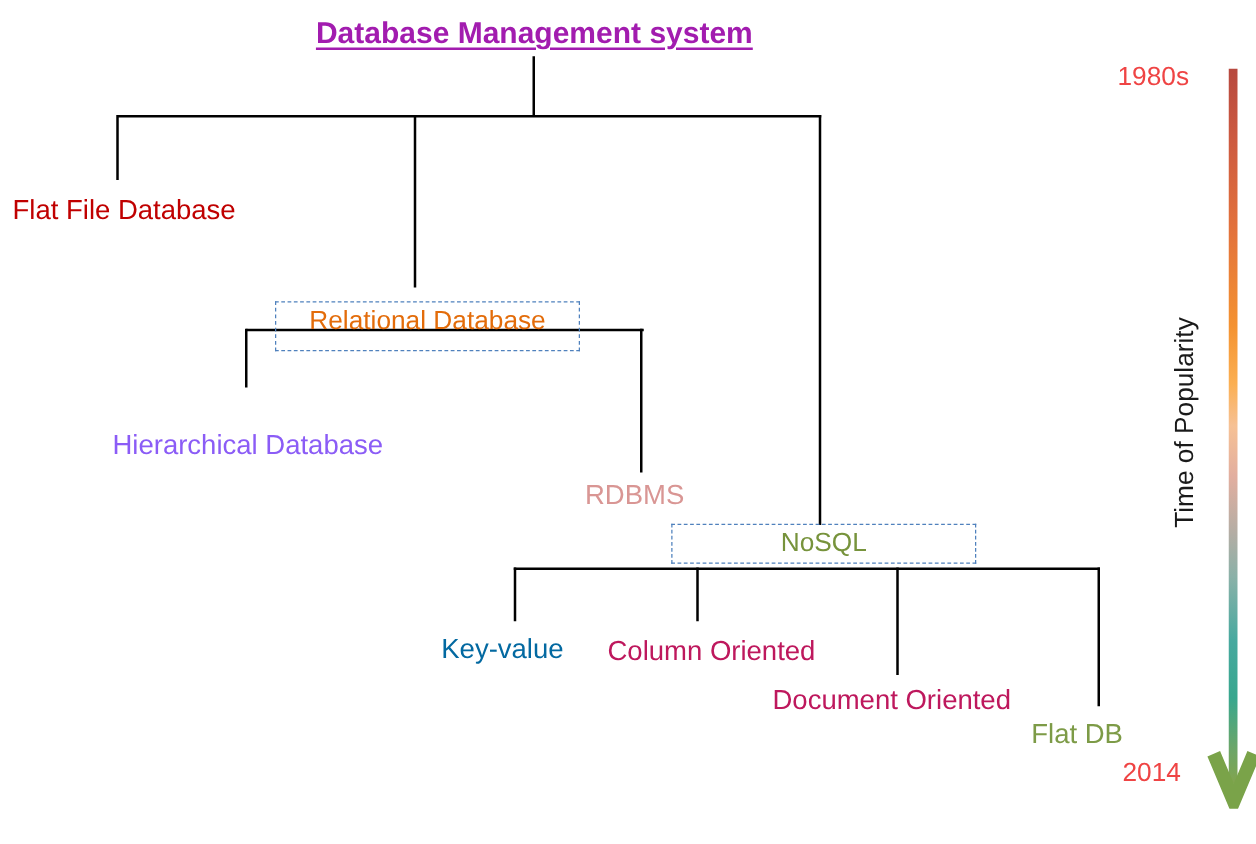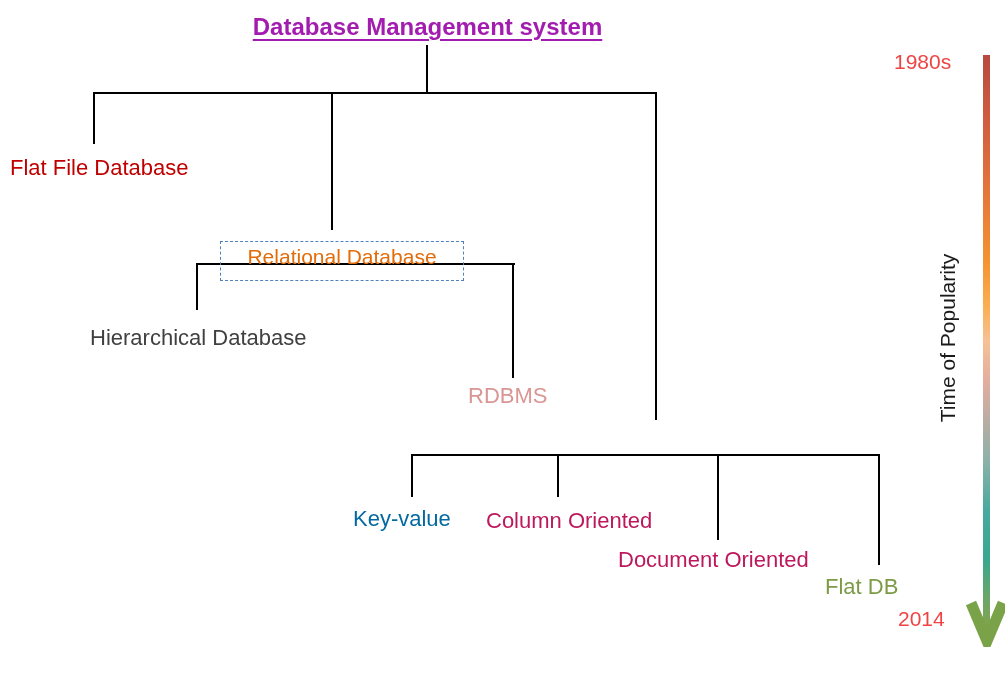--- a/index.html
+++ b/index.html
@@ -90,29 +90,32 @@
   <div class="line hline" style="left:197px; top:263px; width:318px;"></div>
   <div class="line vline" style="left:196px; top:263px; height:47px;"></div>
   <div class="line vline" style="left:512px; top:263px; height:115px;"></div>
   <div class="line hline" style="left:411px; top:454px; width:469px;"></div>
   <div class="line vline" style="left:411px; top:454px; height:43px;"></div>
   <div class="line vline" style="left:557px; top:454px; height:43px;"></div>
   <div class="line vline" style="left:717px; top:454px; height:86px;"></div>
   <div class="line vline" style="left:878px; top:454px; height:111px;"></div>
 
   <div class="node-label" style="left: 10px; top: 155px; color: rgb(192, 0, 0);">Flat File Database</div>
-  <div class="node-label" style="left: 90px; top: 325px; color: #404040;">Hierarchical Database</div>
+  <div class="node-label" style="left: 90px; top: 343px; color: #8b5cf6;">Hierarchical Database</div>
   <div class="node-label" style="left: 468px; top: 383px; color: rgb(217, 150, 148);">RDBMS</div>
   <div class="node-label" style="left: 353px; top: 506px; color: #0369a1;">Key-value</div>
   <div class="node-label" style="left: 486px; top: 508px; color: #be185d;">Column Oriented</div>
   <div class="node-label" style="left: 618px; top: 547px; color: #be185d;">Document Oriented</div>
   <div class="node-label" style="left: 825px; top: 574px; color: rgb(125, 155, 71);">Flat DB</div>
 
   <div class="node-box" style="left:220px; top:229px; width:244px; height:40px; line-height:30px;margin-top:12px;">
     <span style="color: rgb(227, 108, 10);">Relational Database</span>
+  </div>
+  <div class="node-box" style="left:537px; top:419px; width:244px; height:32px; line-height:30px;">
+    <span style="color: rgb(119, 147, 60);">NoSQL</span>
   </div>
 
   <div class="year-label" style="left:894px; top:50px;">1980s</div>
   <div class="year-label" style="left:898px; top:607px;text-align:right;">2014</div>
   <div class="axis-label">Time of Popularity</div>
   <div class="timeline-bar"></div>
   <svg class="arrowhead-svg" width="44" height="50" viewBox="0 0 44 50">
     <polyline points="6,6 22,44 38,6" fill="none" stroke="#7aa349" stroke-width="11" stroke-linejoin="miter"></polyline>
   </svg>
 

